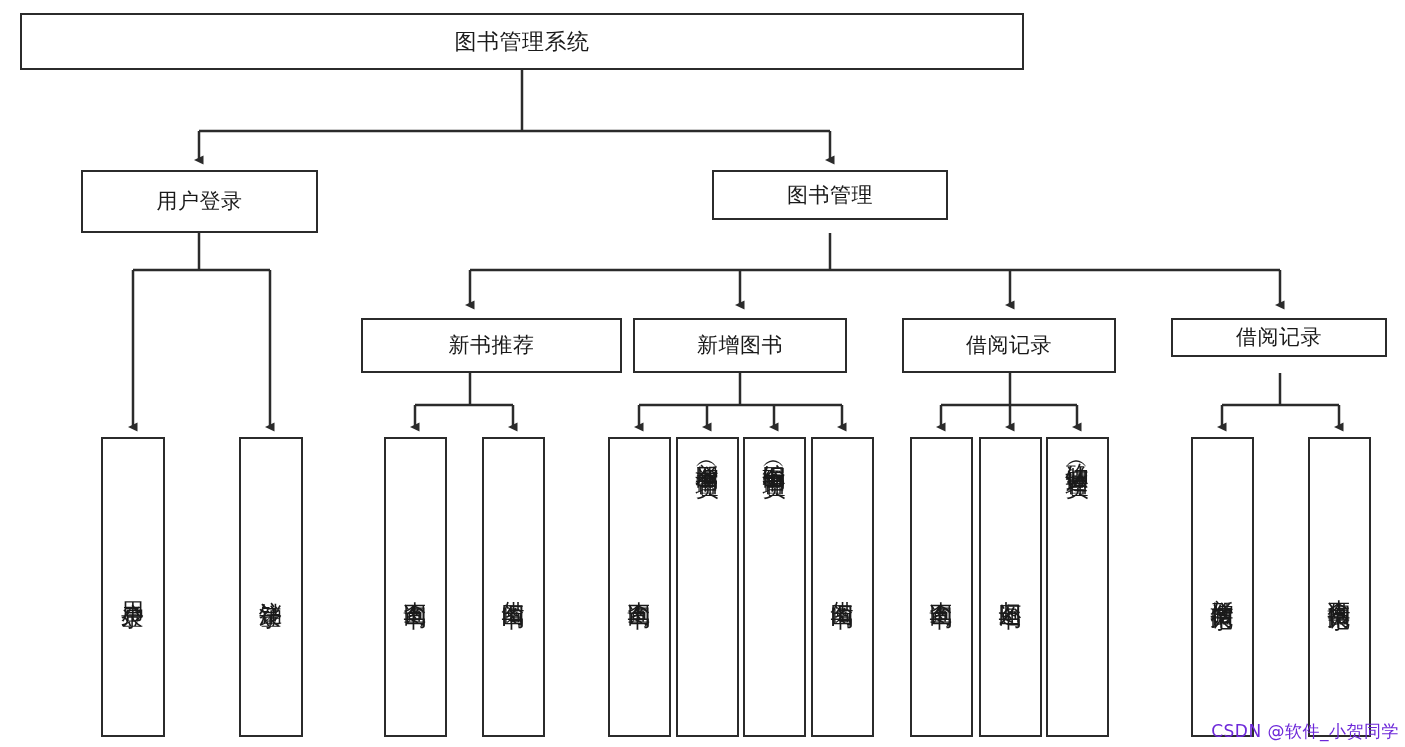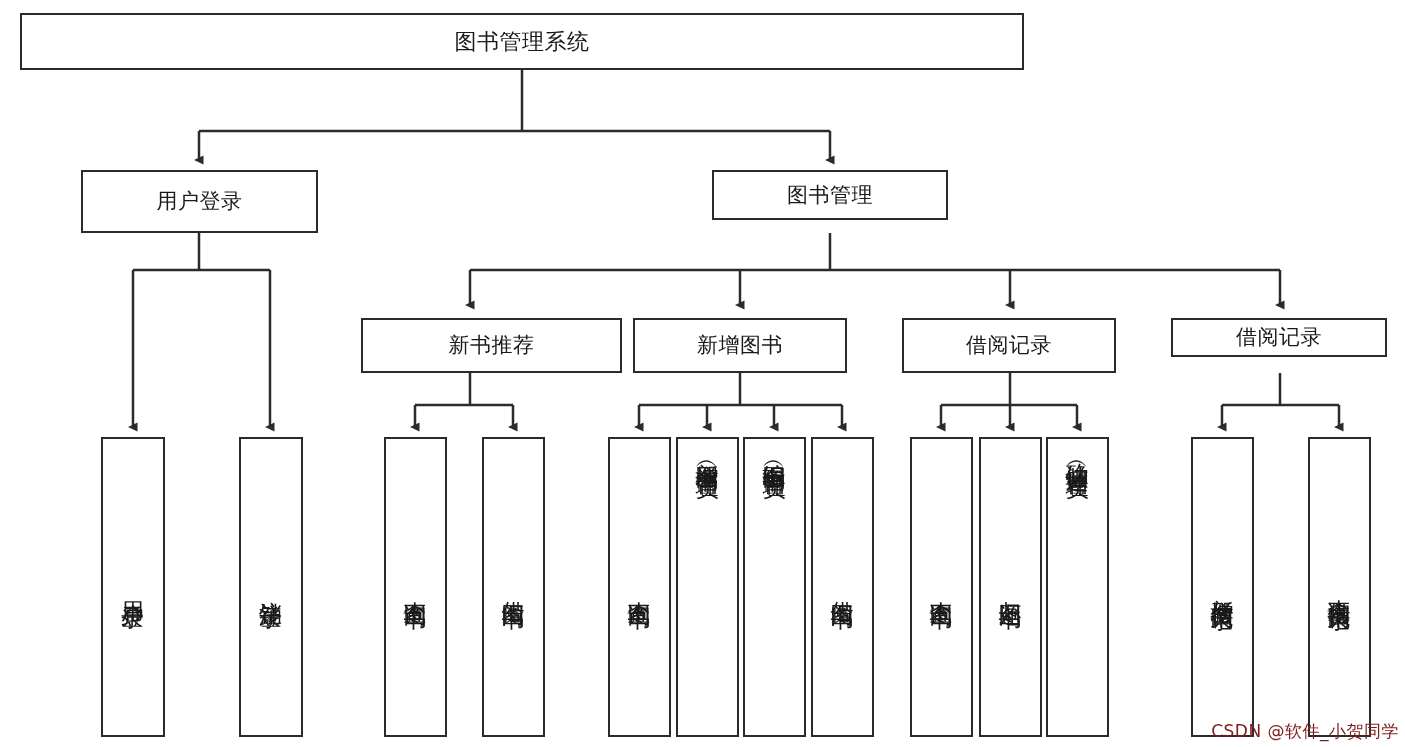--- a/index.html
+++ b/index.html
@@ -65,21 +65,21 @@
   }
   .node.vert.centered {
     align-items: center;
     padding-top: 0;
   }
   #watermark {
     position: absolute;
     right: 6px;
     bottom: 4px;
     font-size: 17px;
-    color: #7f1d1d;
+    color: #6d28d9;
     letter-spacing: 0.5px;
     white-space: nowrap;
     user-select: none;
     text-align: center;
   }
 </style>
 </head>
 <body>
 
 <div id="diagram-root">

